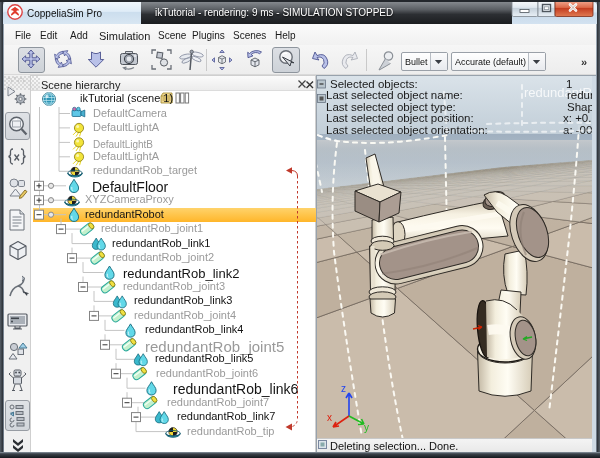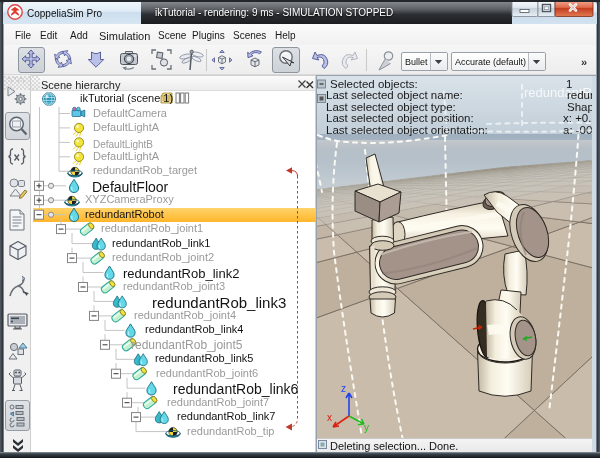--- a/index.html
+++ b/index.html
@@ -528,24 +528,24 @@
 <div class="txt" style="left:93px;top:150.8px;font-size:11px;color:#9a9a9a">DefaultLightA</div>
 <div class="txt" style="left:93px;top:165.3px;font-size:11px;color:#9a9a9a">redundantRob_target</div>
 <div class="txt" style="left:92px;top:179.8px;font-size:14px;color:#141414">DefaultFloor</div>
 <div class="txt" style="left:85px;top:194.2px;font-size:11px;color:#9a9a9a">XYZCameraProxy</div>
 <div class="txt" style="left:85px;top:208.7px;font-size:11px;color:#141414">redundantRobot</div>
 <div class="txt" style="left:101px;top:223.1px;font-size:11px;color:#9a9a9a">redundantRob_joint1</div>
 <div class="txt" style="left:112px;top:237.6px;font-size:11px;color:#141414">redundantRob_link1</div>
 <div class="txt" style="left:112px;top:252.1px;font-size:11px;color:#9a9a9a">redundantRob_joint2</div>
 <div class="txt" style="left:123px;top:266.5px;font-size:13px;color:#141414">redundantRob_link2</div>
 <div class="txt" style="left:123px;top:281.0px;font-size:11px;color:#9a9a9a">redundantRob_joint3</div>
-<div class="txt" style="left:152px;top:295.4px;font-size:15px;color:#141414">redundantRob_link3</div>
+<div class="txt" style="left:134px;top:295.4px;font-size:11px;color:#141414">redundantRob_link3</div>
 <div class="txt" style="left:134px;top:309.9px;font-size:11px;color:#9a9a9a">redundantRob_joint4</div>
 <div class="txt" style="left:145px;top:324.4px;font-size:11px;color:#141414">redundantRob_link4</div>
-<div class="txt" style="left:131px;top:338.8px;font-size:12px;color:#9a9a9a">redundantRob_joint5</div>
+<div class="txt" style="left:145px;top:338.8px;font-size:15px;color:#9a9a9a">redundantRob_joint5</div>
 <div class="txt" style="left:155px;top:353.3px;font-size:11px;color:#141414">redundantRob_link5</div>
 <div class="txt" style="left:156px;top:367.7px;font-size:11px;color:#9a9a9a">redundantRob_joint6</div>
 <div class="txt" style="left:173px;top:382.2px;font-size:14px;color:#141414">redundantRob_link6</div>
 <div class="txt" style="left:167px;top:396.7px;font-size:11px;color:#9a9a9a">redundantRob_joint7</div>
 <div class="txt" style="left:177px;top:411.1px;font-size:11px;color:#141414">redundantRob_link7</div>
 <div class="txt" style="left:187px;top:425.6px;font-size:11px;color:#9a9a9a">redundantRob_tip</div>
 <svg class="abs" style="left:305px;top:80px" width="11" height="10" viewBox="0 0 11 10">
     <path d="M1.5 1.5 L8 8 M8 1.5 L1.5 8" stroke="#333" stroke-width="1.4"></path>
   </svg>
 <svg class="abs" style="left:316px;top:75px" width="280" height="363" viewBox="316 75 280 363">

